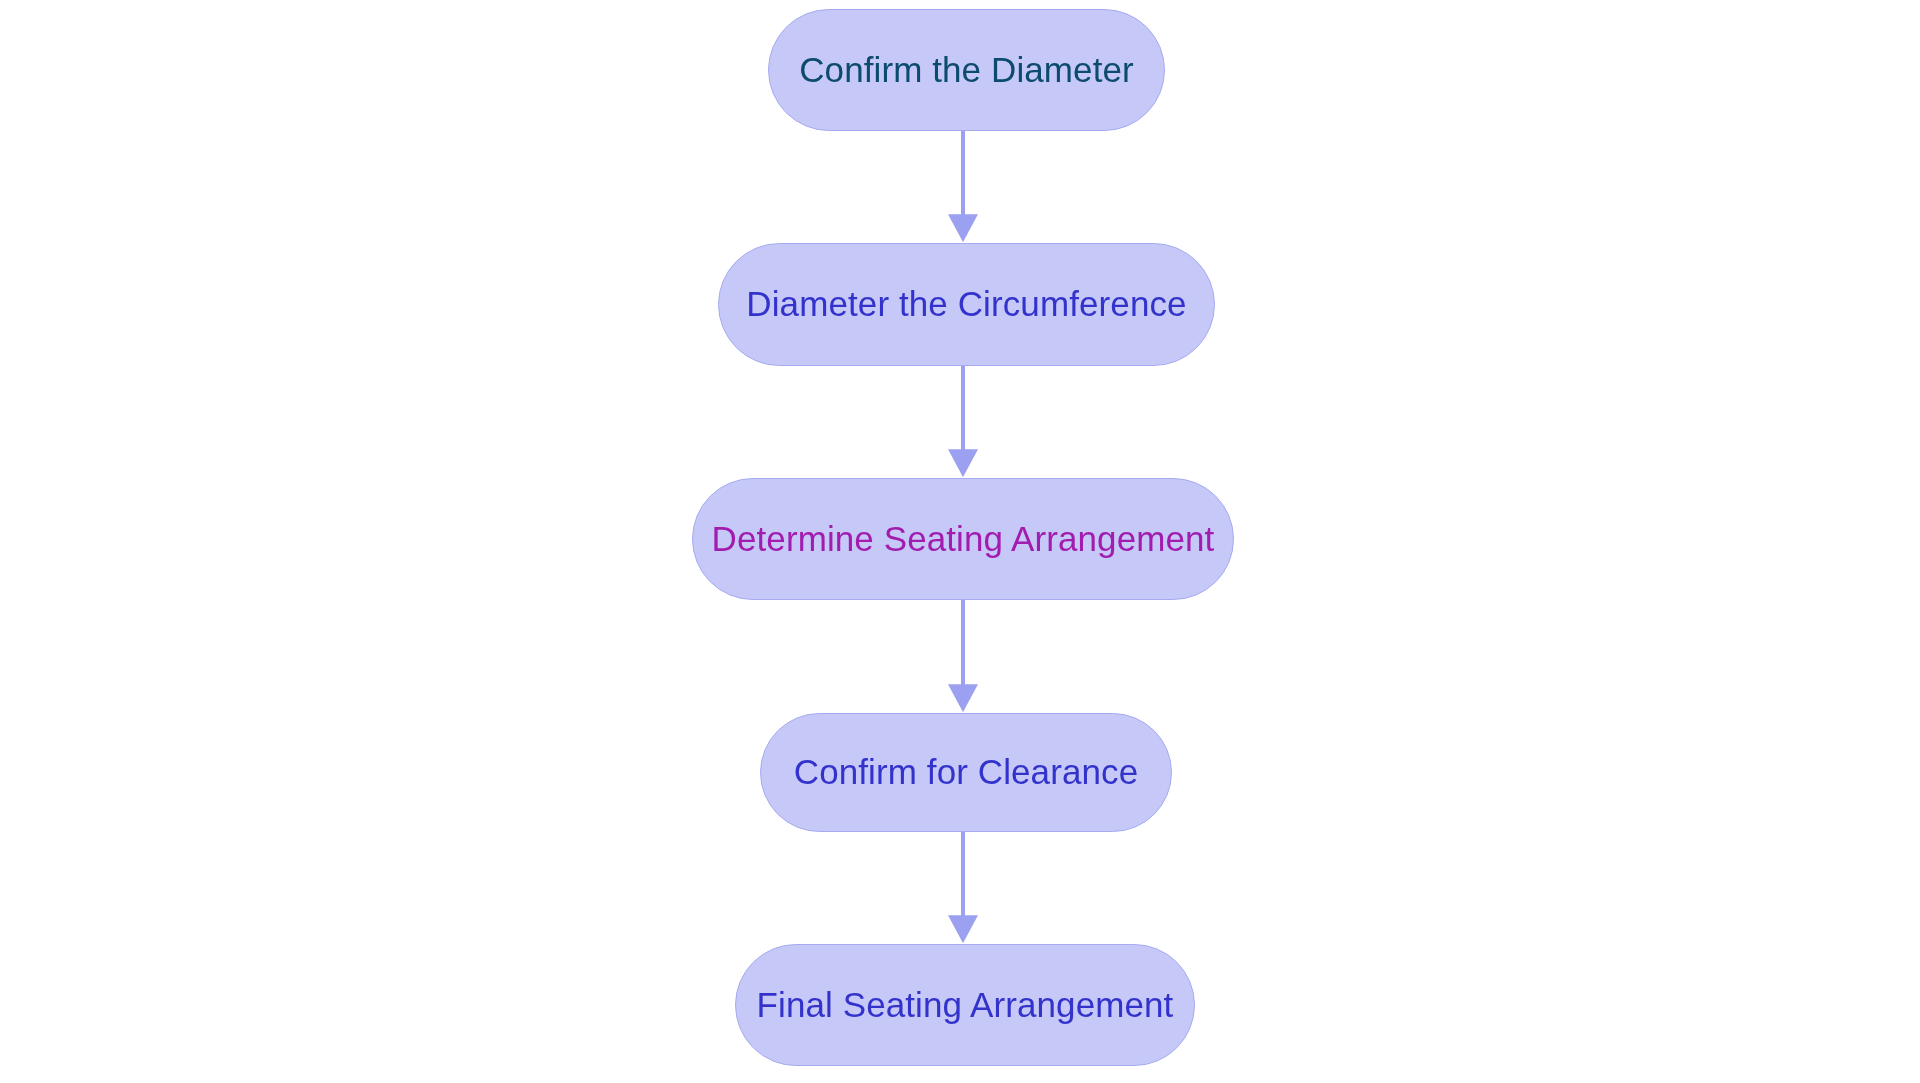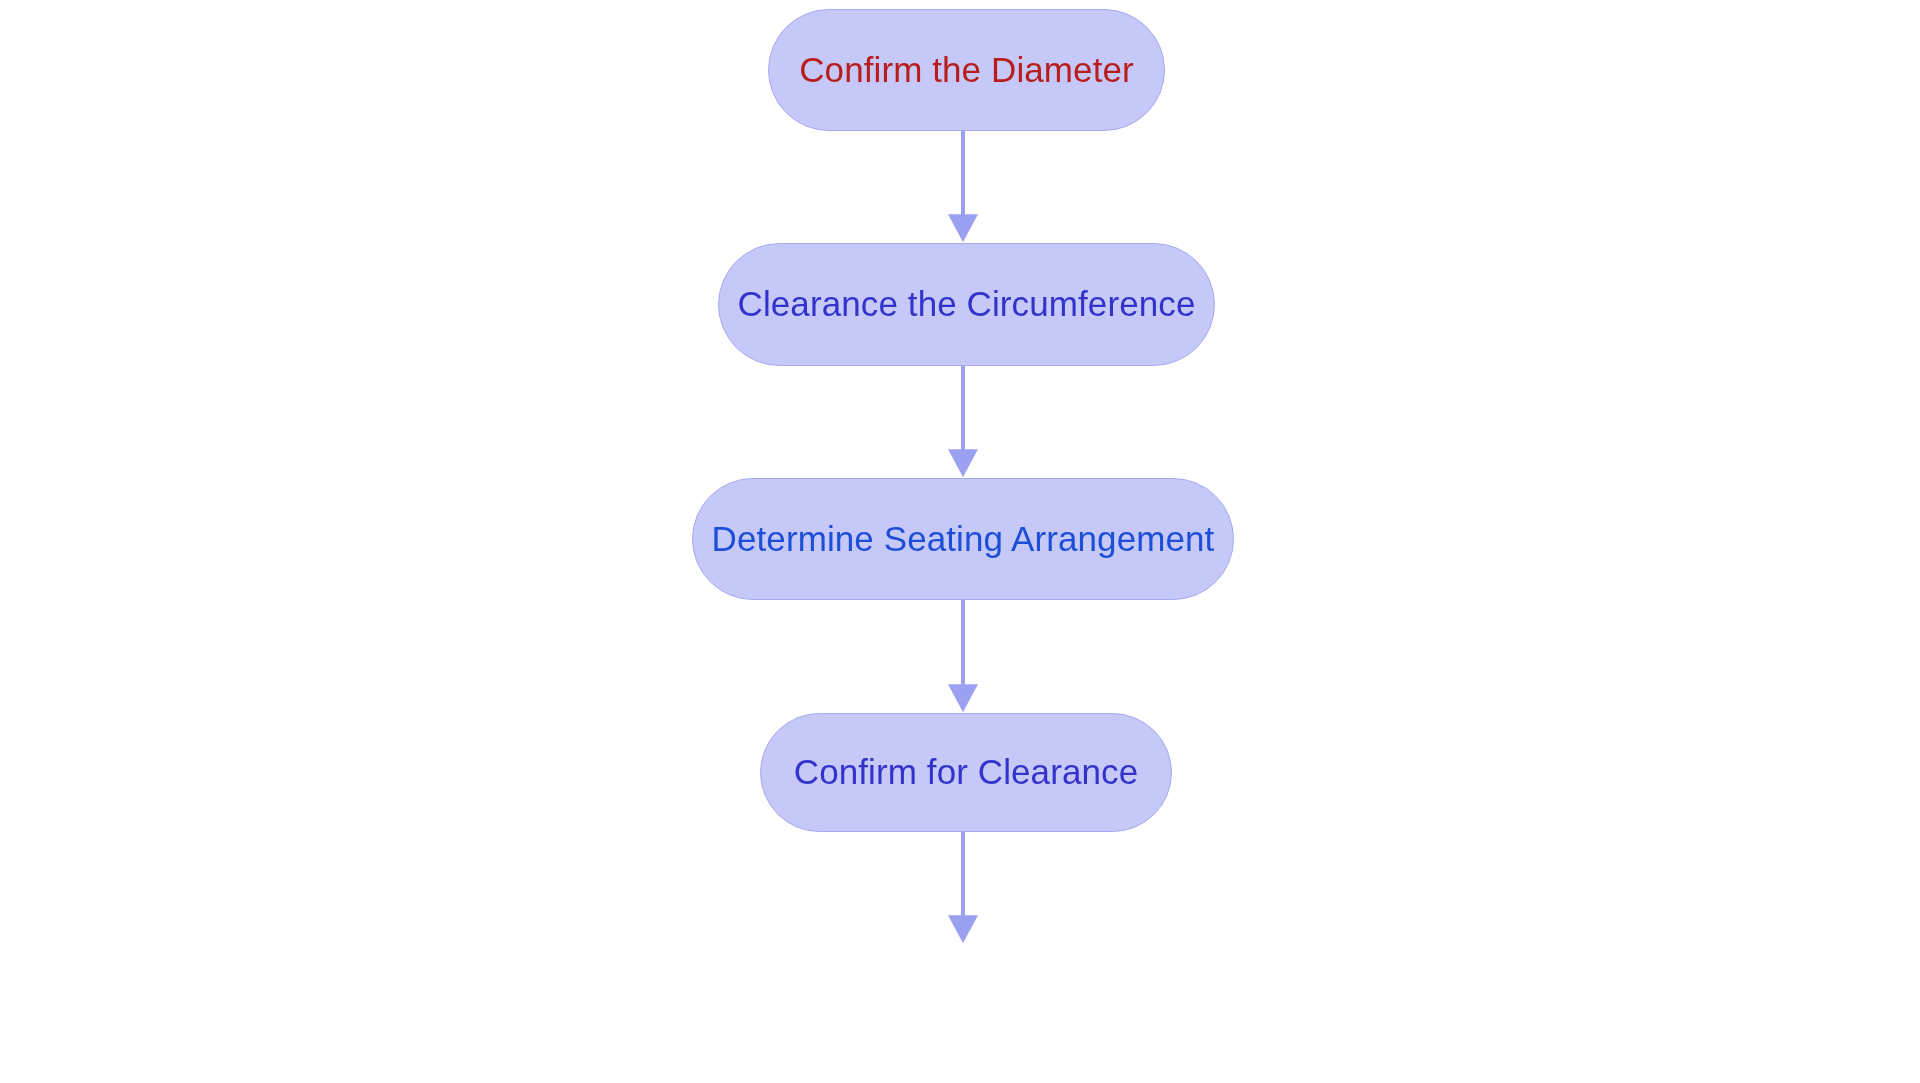--- a/index.html
+++ b/index.html
@@ -82,30 +82,33 @@
       <line class="edge-line" x1="963" y1="600" x2="963" y2="685" stroke="#9ba1f0" stroke-width="4" marker-end="url(#arrowhead)"></line>
     </g>
     <g>
       <line class="edge-line" x1="963" y1="832" x2="963" y2="916" stroke="#9ba1f0" stroke-width="4" marker-end="url(#arrowhead)"></line>
     </g>
   </svg>
 
   <div class="nodes-layer">
 
     <div class="flow-node" id="node-0" style="left: 768px; top: 9px; width: 397px; height: 122px; background: rgb(198, 201, 248); border-color: rgb(166, 171, 240);">
-      <span class="flow-node-label" style="color: #b91c1c; font-size: 35px; text-align: center;">Confirm the Diameter</span>
+      <span class="flow-node-label" style="color: #0c4a6e; font-size: 35px; text-align: center;">Confirm the Diameter</span>
     </div>
 
     <div class="flow-node" id="node-1" style="left: 718px; top: 243px; width: 497px; height: 123px; background: rgb(198, 201, 248); border-color: rgb(166, 171, 240);">
-      <span class="flow-node-label" style="color: rgb(51, 51, 204); font-size: 35px;">Clearance the Circumference</span>
+      <span class="flow-node-label" style="color: rgb(51, 51, 204); font-size: 35px;">Diameter the Circumference</span>
     </div>
 
     <div class="flow-node" id="node-2" style="left: 692px; top: 478px; width: 542px; height: 122px; background: rgb(198, 201, 248); border-color: rgb(166, 171, 240);">
-      <span class="flow-node-label" style="color: #1d4ed8; font-size: 35px;">Determine Seating Arrangement</span>
+      <span class="flow-node-label" style="color: #a21caf; font-size: 35px;">Determine Seating Arrangement</span>
     </div>
 
     <div class="flow-node" id="node-3" style="left: 760px; top: 713px; width: 412px; height: 119px; background: rgb(198, 201, 248); border-color: rgb(166, 171, 240);">
       <span class="flow-node-label" style="color: rgb(51, 51, 204); font-size: 35px;">Confirm for Clearance</span>
     </div>
 
+    <div class="flow-node" id="node-4" style="left: 735px; top: 944px; width: 460px; height: 122px; background: rgb(198, 201, 248); border-color: rgb(166, 171, 240);">
+      <span class="flow-node-label" style="color: rgb(51, 51, 204); font-size: 35px;">Final Seating Arrangement</span>
+    </div>
 
   </div>
 </div>
 
 </body></html>

